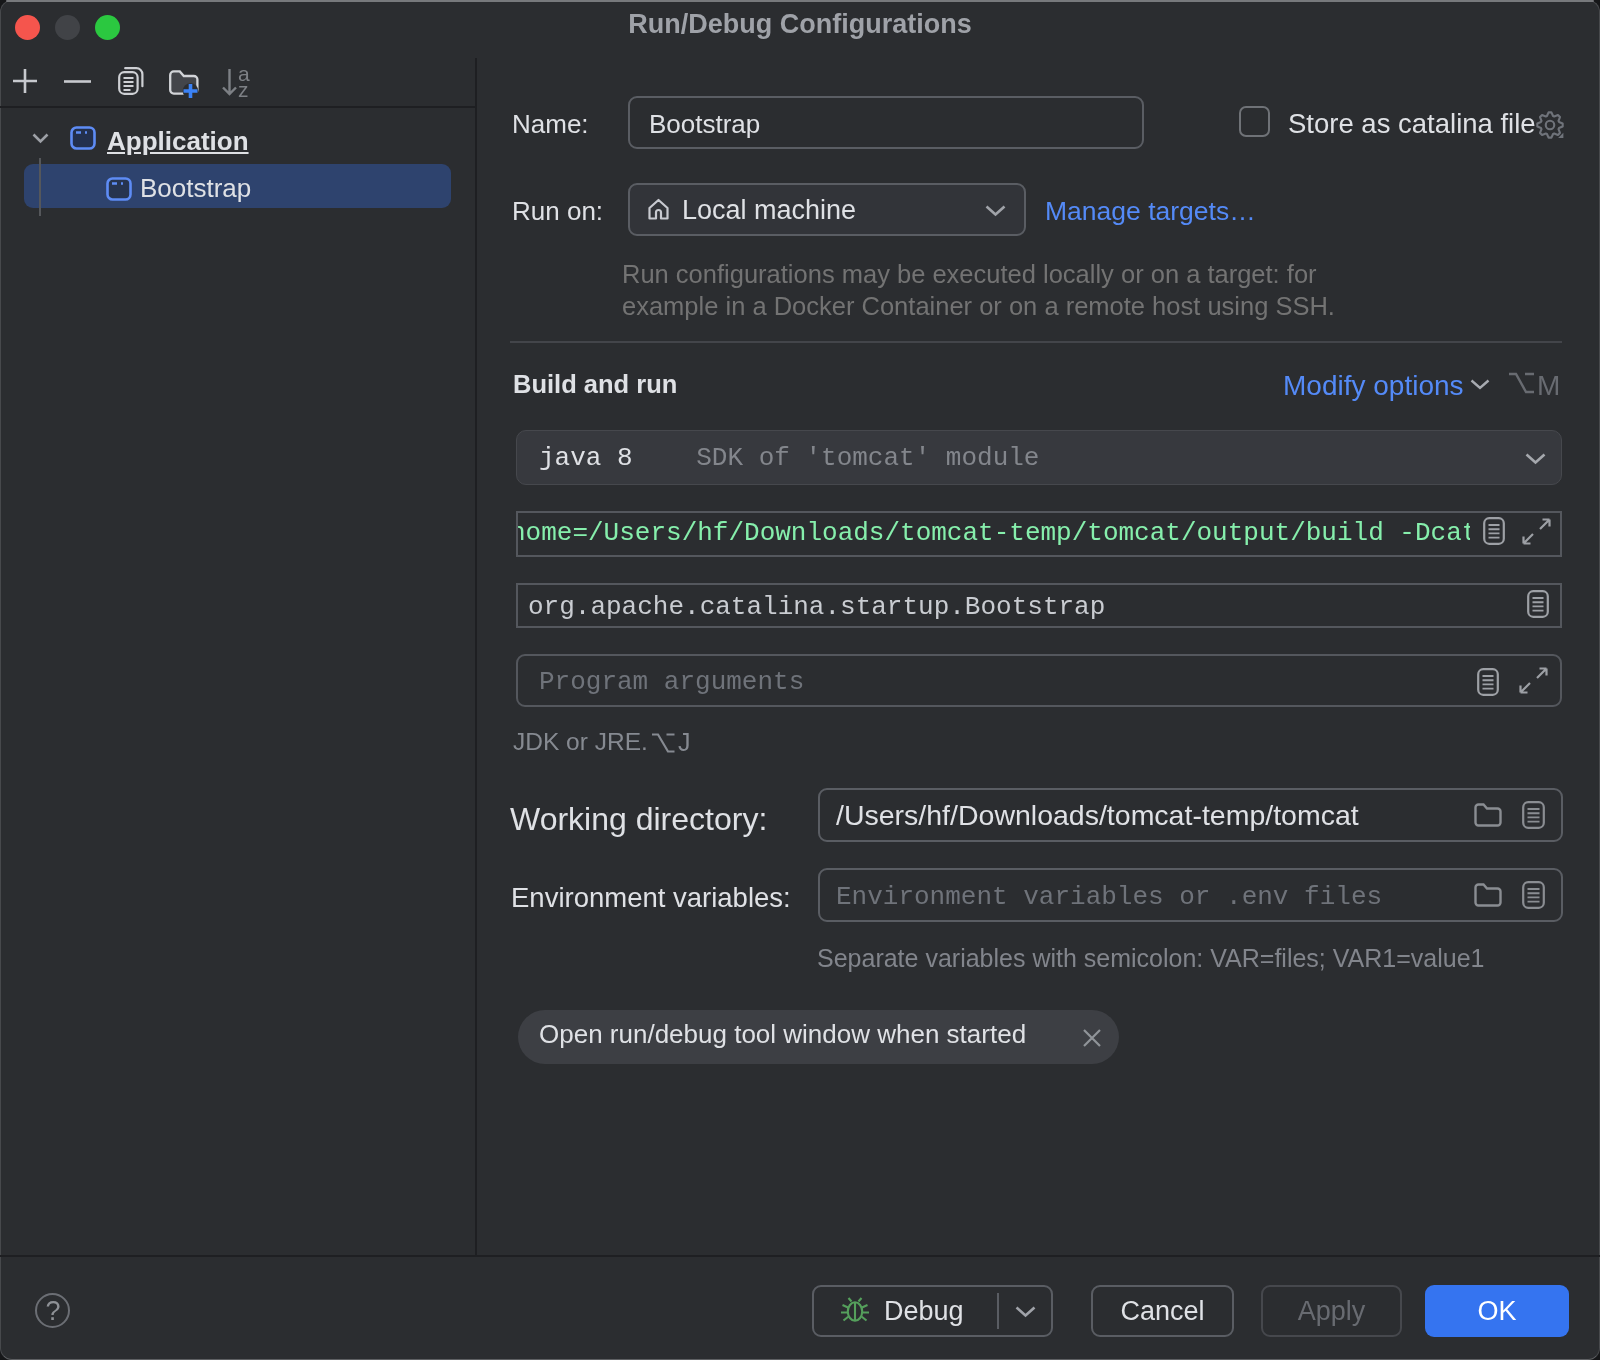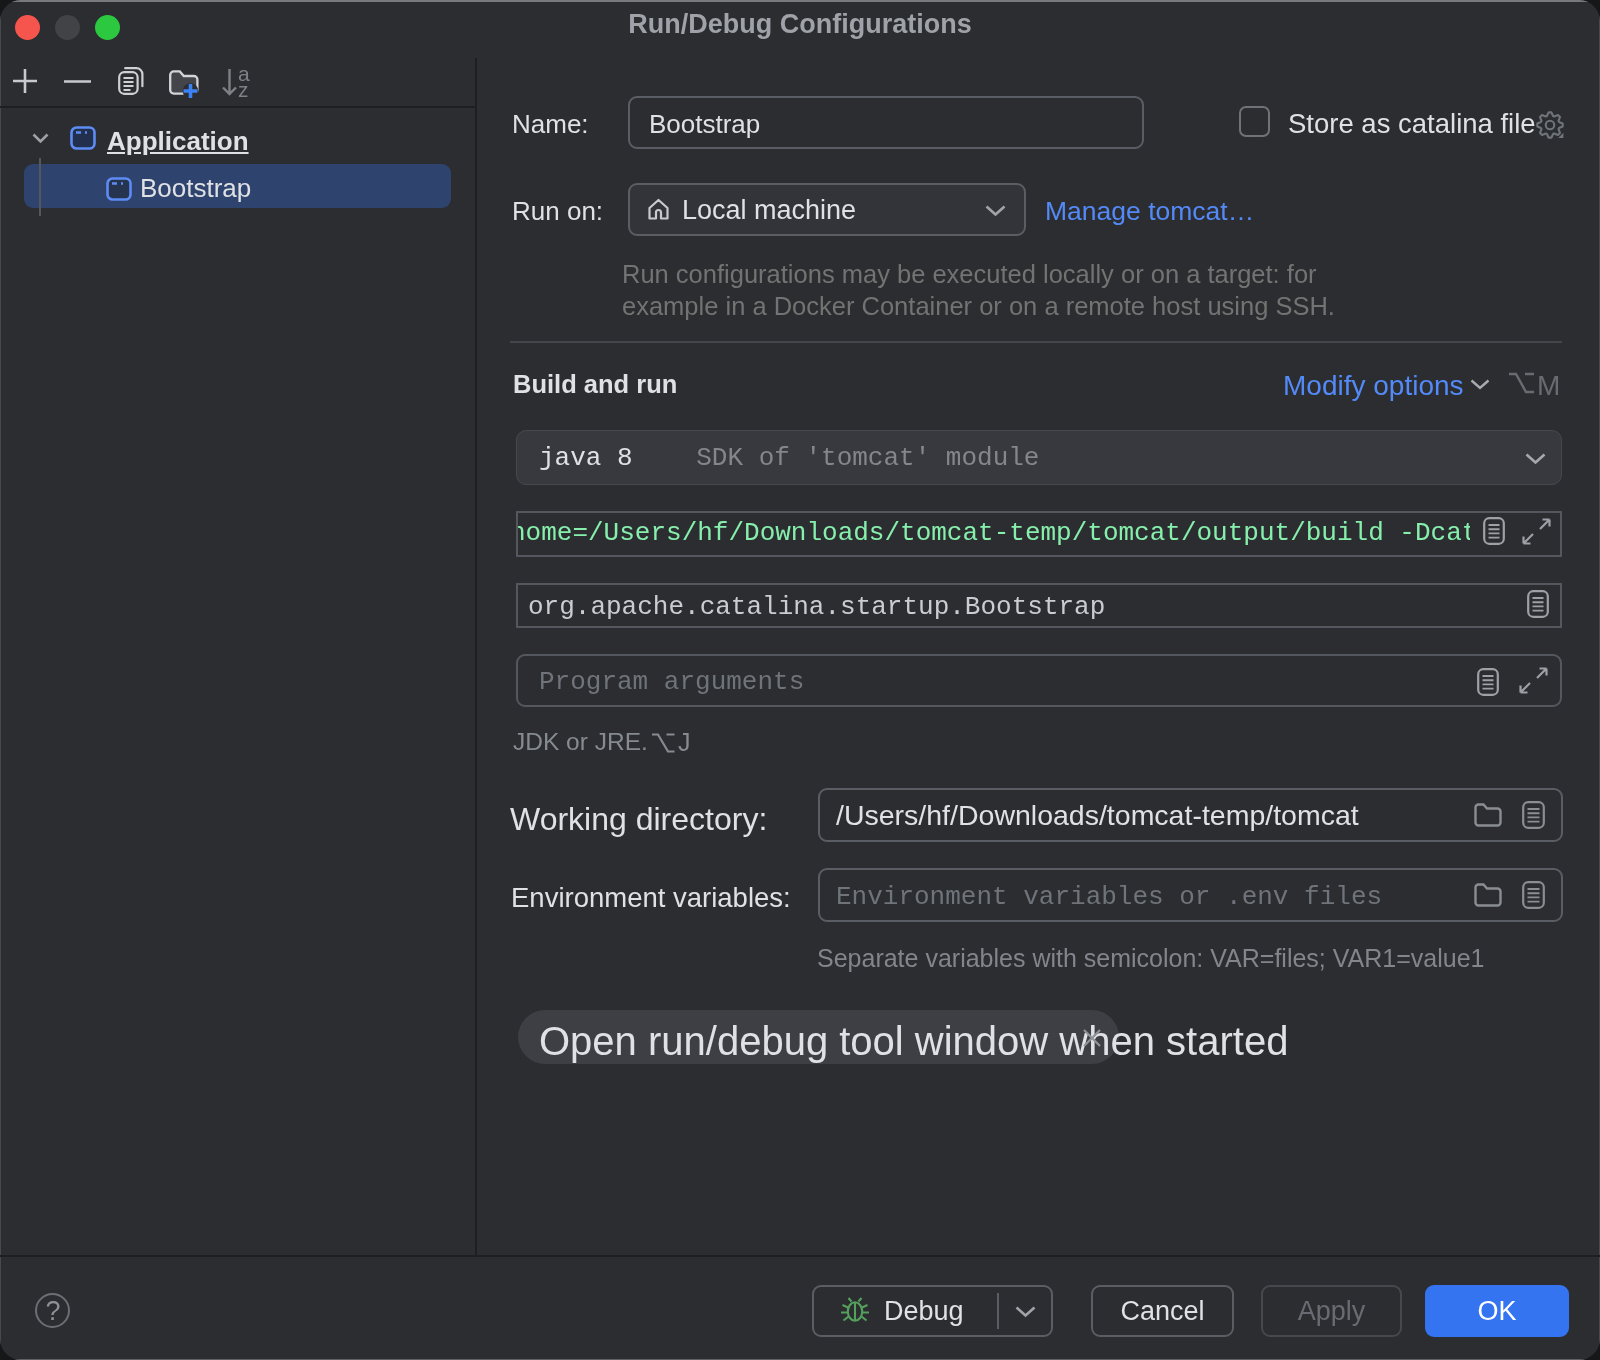--- a/index.html
+++ b/index.html
@@ -1,18 +1,18 @@
 <!DOCTYPE html>
 <html><head>
 <meta charset="utf-8">
 <style>
   html,body{margin:0;padding:0;background:#161719;}
   *{box-sizing:border-box;-webkit-font-smoothing:antialiased;}
   .stage{position:relative;width:1600px;height:1360px;overflow:hidden;background:#161719;
-    font-family:"Liberation Sans",sans-serif;color:#dfe1e5;font-size:26px;border-radius:21px;}
+    font-family:"Liberation Sans",sans-serif;color:#dfe1e5;font-size:26px;}
   .win{position:absolute;left:0;top:0;width:1600px;height:1360px;background:#2b2d30;
     border-radius:12px;border:1px solid #47494c;border-bottom-color:#5e6063;}
   .topline{position:absolute;left:6px;top:0;width:1588px;height:2px;background:#77797c;border-radius:2px;}
   .tl{position:absolute;border-radius:50%;width:25px;height:25px;top:15px;}
   .abs{position:absolute;}
   .lbl{position:absolute;white-space:nowrap;}
   .mono{font-family:"Liberation Mono",monospace;}
   .link{color:#548af7;}
   .gray{color:#737373;}
   .field{position:absolute;border:2px solid #5a5d63;border-radius:9px;}
@@ -95,21 +95,21 @@
   <div class="lbl" style="left:512px;top:196px;">Run on:</div>
   <div class="field" style="left:628px;top:183px;width:398px;height:53px;background:#323439;"></div>
 
   <svg style="left:646px;top:197px;" width="25" height="25" viewBox="0 0 25 25">
     <path d="M3.5 11 L12.5 3 L21.5 11 V21.5 H15 V15.5 a2.5 2.5 0 0 0 -5 0 V21.5 H3.5 Z" stroke="#c8cad0" stroke-width="2.2" fill="none" stroke-linejoin="round"></path>
   </svg>
   <div class="lbl" style="left:682px;top:195px;font-size:27px;">Local machine</div>
   <svg style="left:985px;top:205px;" width="21" height="11" viewBox="0 0 21 11">
     <path d="M1.5 1.5 L10.5 9.5 L19.5 1.5" stroke="#a0a3a9" stroke-width="2.6" fill="none"></path>
   </svg>
-  <div class="lbl link" style="left:1045px;top:196px;font-size:26.5px;">Manage tomcat…</div>
+  <div class="lbl link" style="left:1045px;top:196px;font-size:26.5px;">Manage targets…</div>
 
   <div class="lbl gray" style="left:622px;top:258px;line-height:32px;font-size:25.5px;">Run configurations may be executed locally or on a target: for<br>example in a Docker Container or on a remote host using SSH.</div>
 
   <div class="abs" style="left:510px;top:341px;width:1052px;height:2px;background:#43454a;"></div>
 
   <div class="lbl" style="left:513px;top:370px;font-weight:bold;font-size:25.5px;">Build and run</div>
   <div class="lbl link" style="left:1283px;top:370px;font-size:28px;">Modify options</div>
   <svg style="left:1470px;top:379px;" width="20" height="11" viewBox="0 0 20 11">
     <path d="M1.5 1.5 L10 9 L18.5 1.5" stroke="#a8abb1" stroke-width="2.4" fill="none"></path>
   </svg>
@@ -184,21 +184,21 @@
     <path d="M1.5 4.5 a3 3 0 0 1 3-3 h5 l3.5 4 h10.5 a3 3 0 0 1 3 3 v11 a3 3 0 0 1 -3 3 h-19 a3 3 0 0 1 -3-3 z" stroke="#8a8d92" stroke-width="2.4" fill="none"></path>
   </svg>
   <svg style="left:1522px;top:881px;" width="23" height="28" viewBox="0 0 23 28">
     <rect x="1.2" y="1.2" width="20.6" height="25.6" rx="5" stroke="#8a8d92" stroke-width="2.2" fill="none"></rect>
     <path d="M5.5 8 H17.5 M5.5 12.2 H17.5 M5.5 16.4 H17.5 M5.5 20.6 H17.5" stroke="#8a8d92" stroke-width="1.9"></path>
   </svg>
 
   <div class="lbl" style="left:817px;top:944px;color:#82858c;font-size:25px;">Separate variables with semicolon: VAR=files; VAR1=value1</div>
 
   <div class="abs" style="left:518px;top:1010px;width:601px;height:54px;background:#3d3f44;border-radius:27px;"></div>
-  <div class="lbl" style="left:539px;top:1019px;font-size:40px;">Open run/debug tool window when started</div>
+  <div class="lbl" style="left:539px;top:1019px;font-size:26px;">Open run/debug tool window when started</div>
   <svg style="left:1082px;top:1028px;" width="20" height="20" viewBox="0 0 20 20">
     <path d="M2 2 L18 18 M18 2 L2 18" stroke="#909499" stroke-width="2.2"></path>
   </svg>
 
   <div class="abs" style="left:0;top:1255px;width:1600px;height:2px;background:#1e1f22;"></div>
 
   <div class="abs" style="left:35px;top:1293px;width:35px;height:35px;border:2px solid #6b6e74;border-radius:50%;"></div>
   <div class="lbl" style="left:35px;top:1296px;width:36px;text-align:center;color:#8e9196;font-size:27px;">?</div>
 
   <div class="field" style="left:812px;top:1285px;width:241px;height:52px;"></div>

